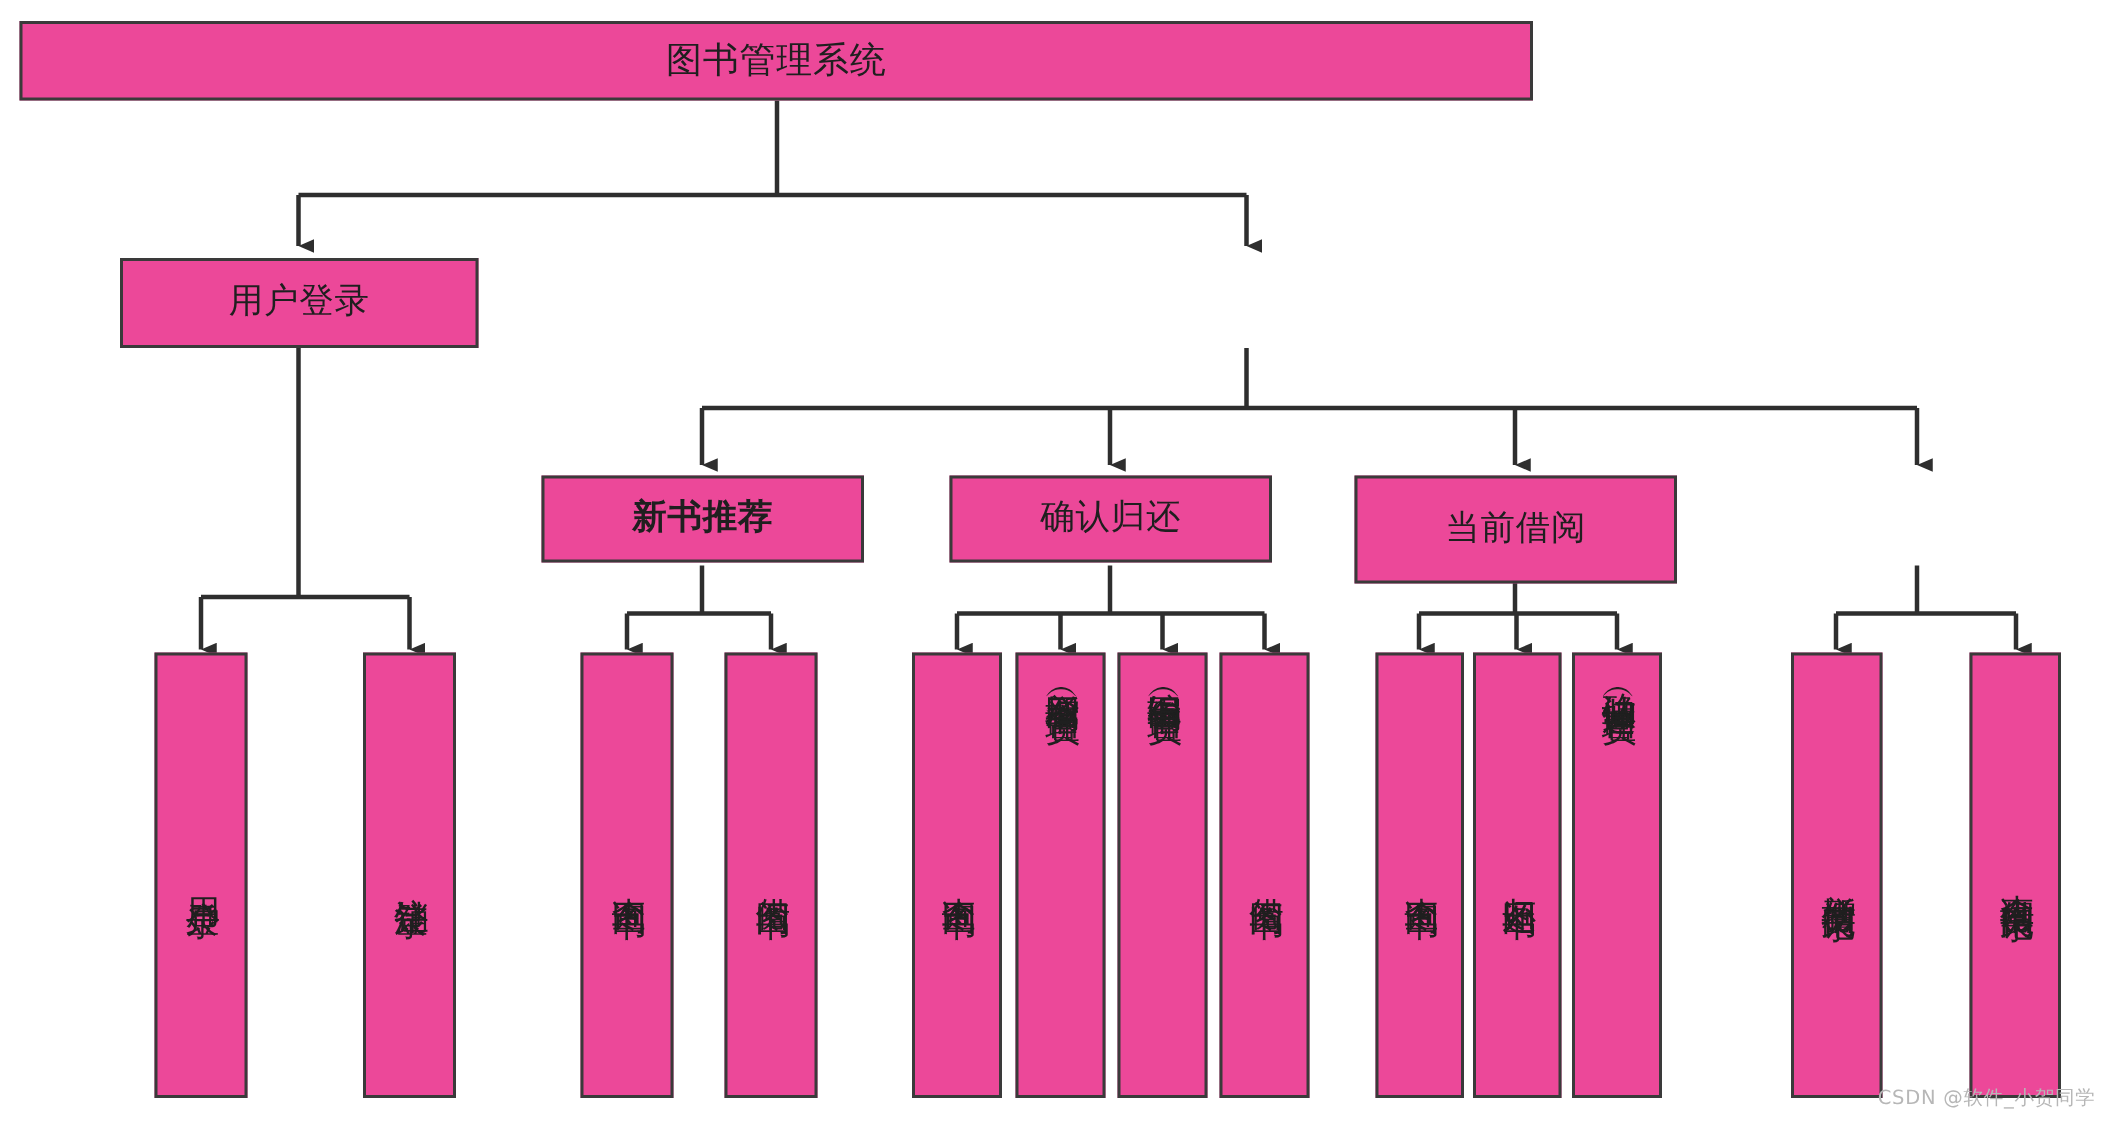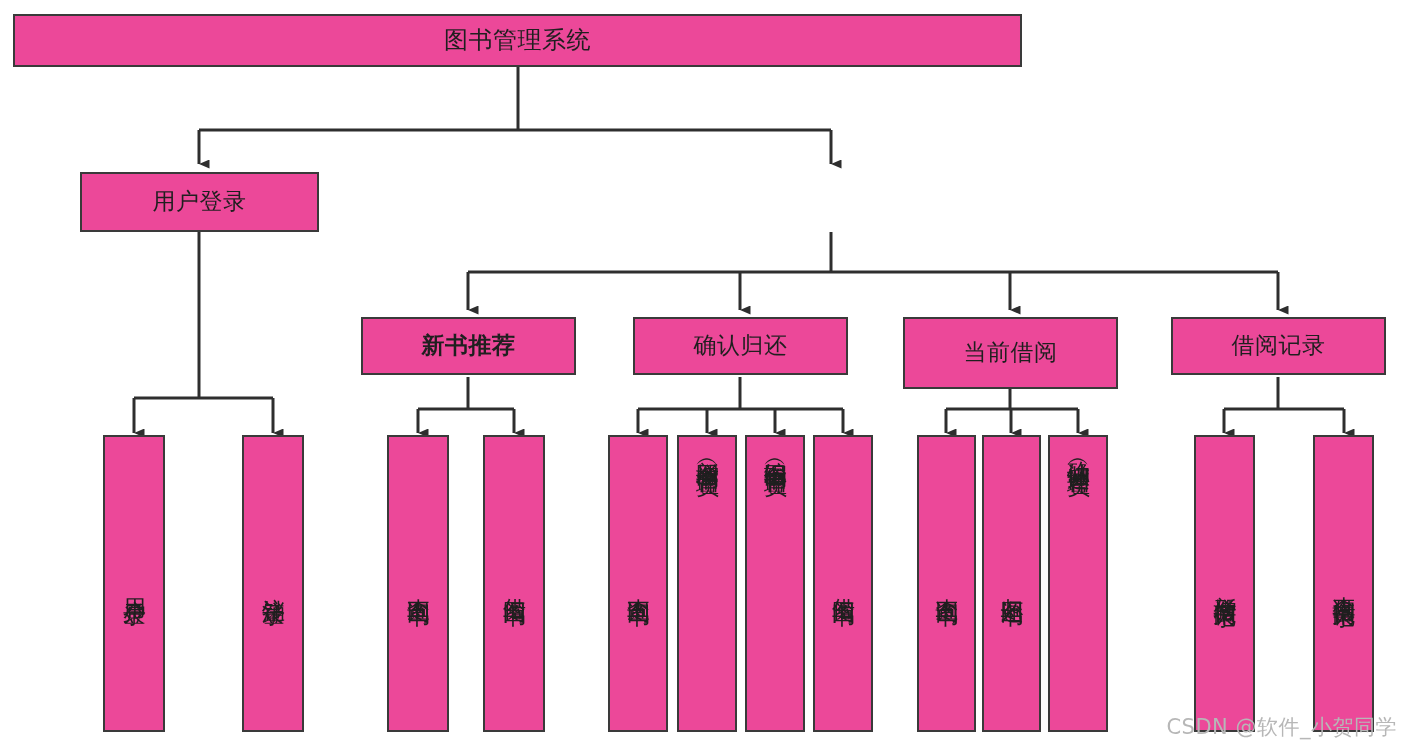--- a/index.html
+++ b/index.html
@@ -63,21 +63,21 @@
     display: block;
   }
   .node-v.centered {
     align-items: center;
     padding-top: 0;
   }
   .watermark {
     position: absolute;
     right: 8px;
     bottom: 6px;
-    font-size: 21px;
+    font-size: 13px;
     color: #b7b7b7;
     white-space: nowrap;
     letter-spacing: 0.5px;
   }
 </style>
 </head>
 <body>
 
 <div id="diagram-root">
 
@@ -139,23 +139,20 @@
 
   <div class="node node-h" style="left:361px; top:317px; width:215px; height:58px;font-weight:bold;">
     <span class="label">新书推荐</span>
   </div>
   <div class="node node-h" style="left:633px; top:317px; width:215px; height:58px;">
     <span class="label">确认归还</span>
   </div>
   <div class="node node-h" style="left:903px; top:317px; width:215px; height:72px;">
     <span class="label">当前借阅</span>
   </div>
-  <div class="node node-h" style="left:1171px; top:317px; width:215px; height:58px;">
-    <span class="label">借阅记录</span>
-  </div>
 
   <div class="node node-v centered" style="left:103px; top:435px; width:62px; height:297px;">
     <span class="label">用户登录</span>
   </div>
   <div class="node node-v centered" style="left:242px; top:435px; width:62px; height:297px;">
     <span class="label">注销登录</span>
   </div>
 
   <div class="node node-v centered" style="left:387px; top:435px; width:62px; height:297px;">
     <span class="label">查询图书</span>

